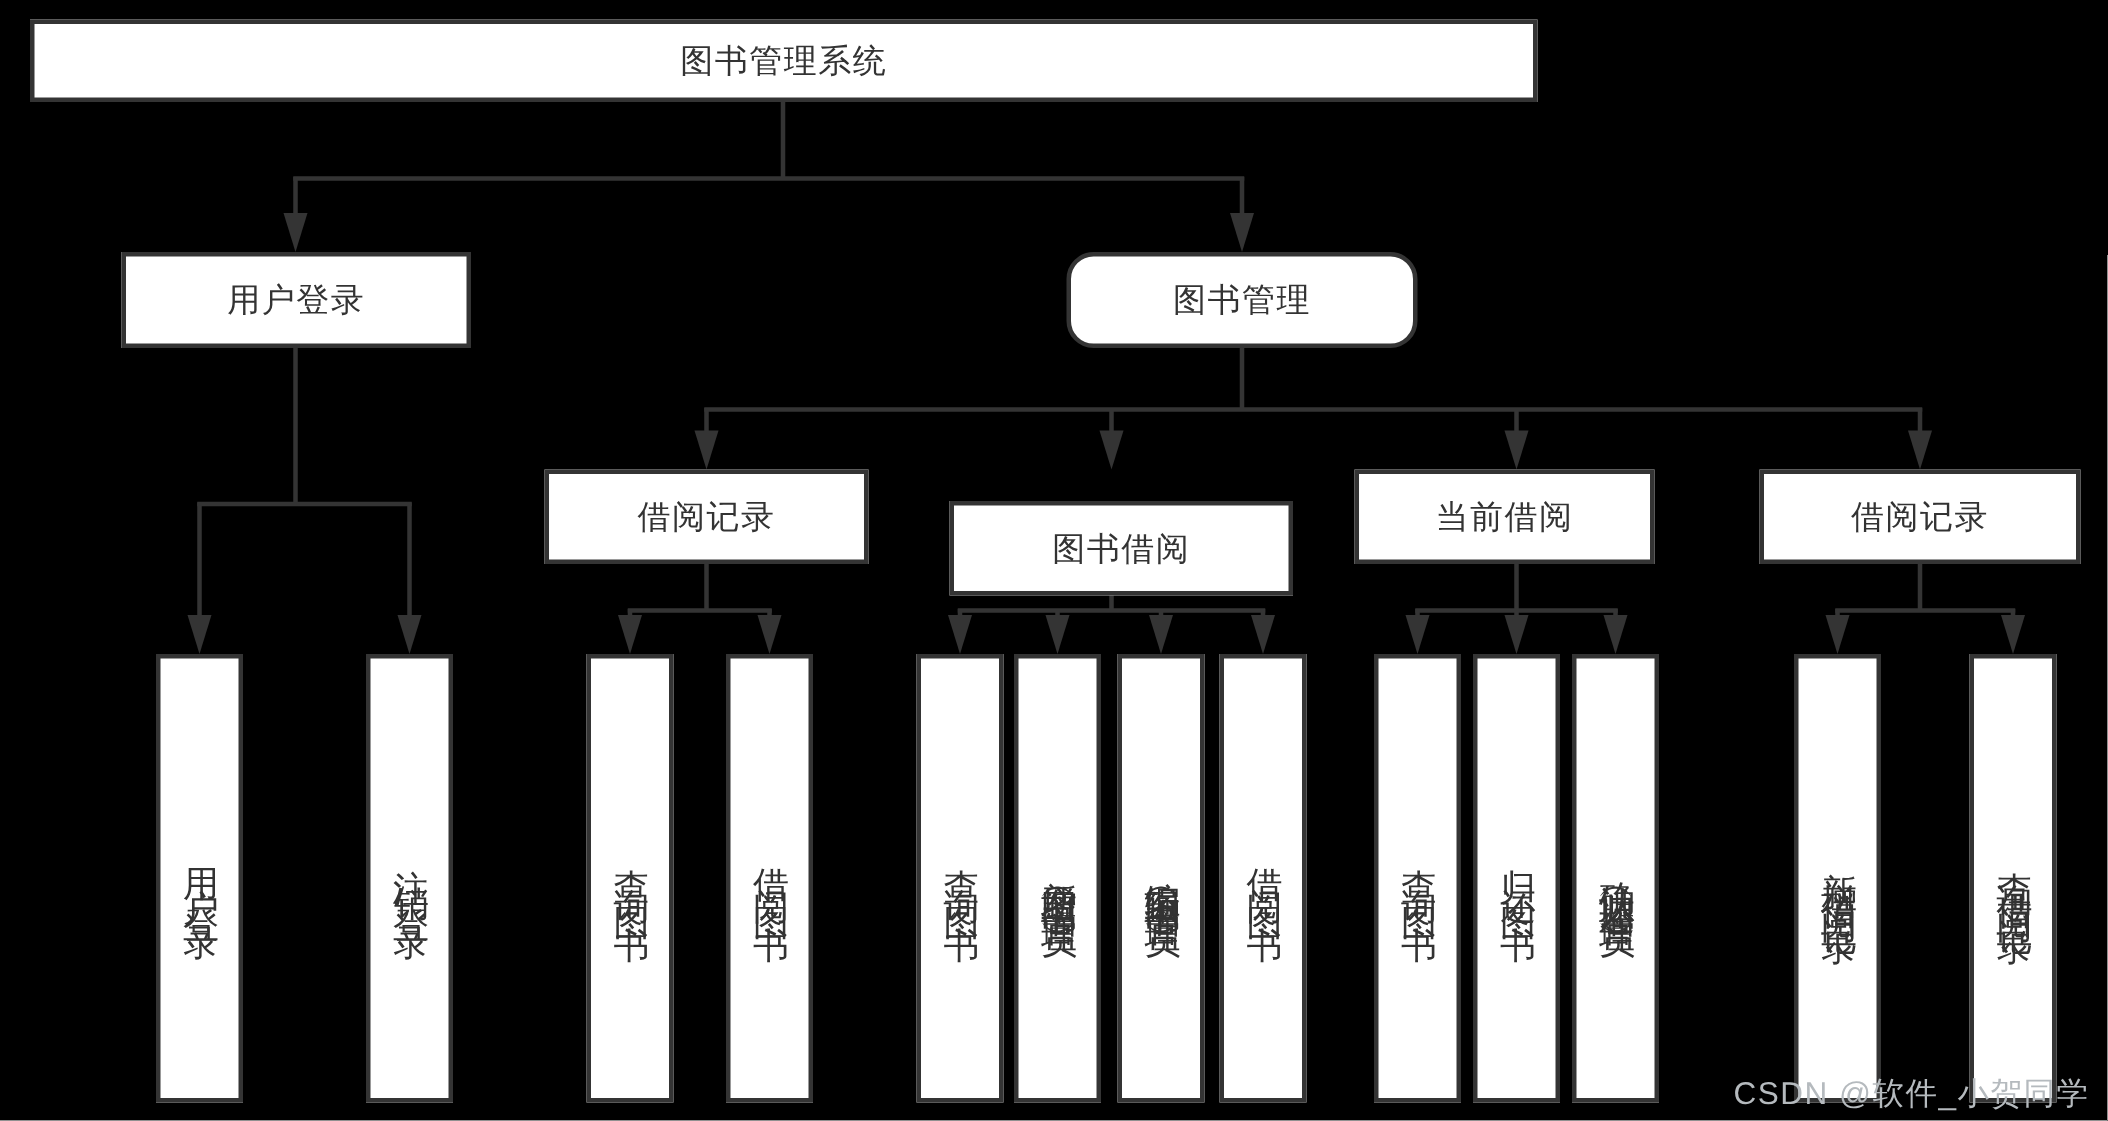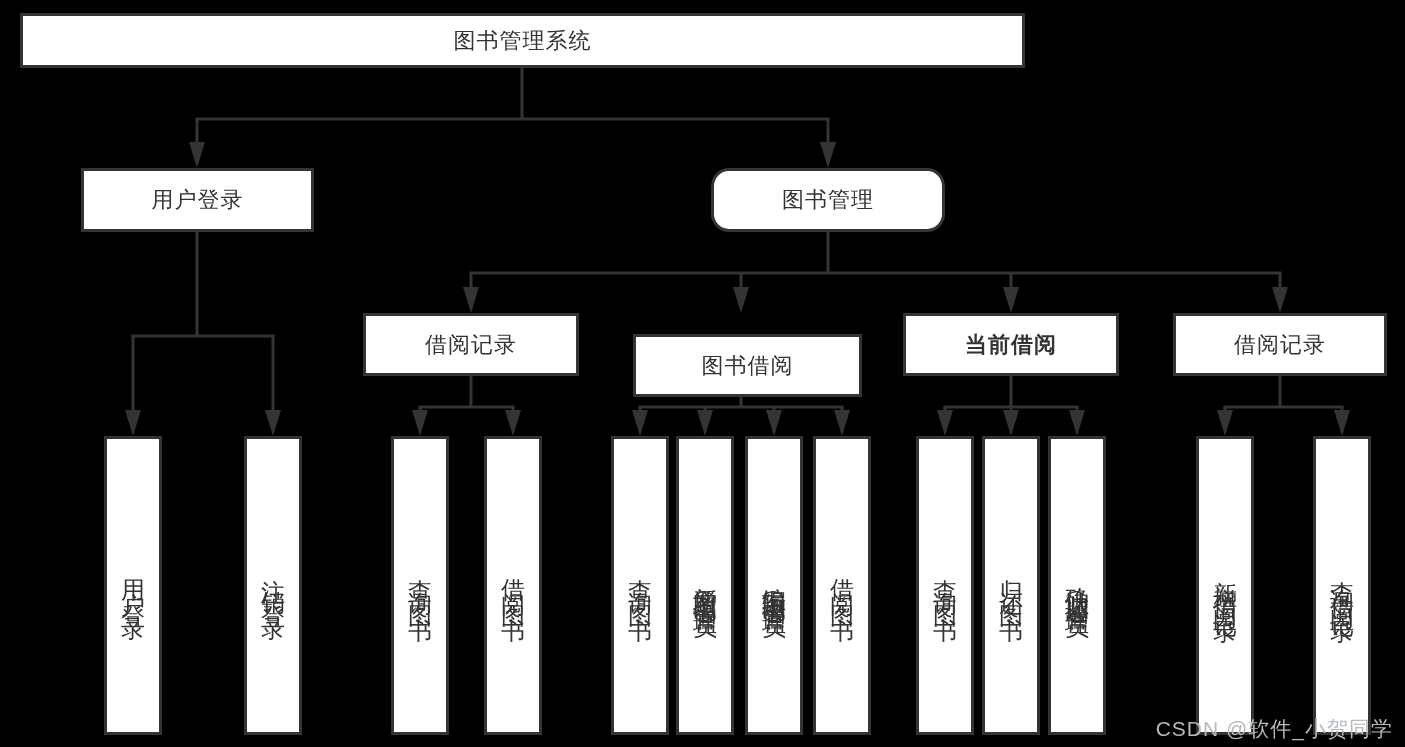--- a/index.html
+++ b/index.html
@@ -30,21 +30,21 @@
   }
   .ls4{letter-spacing:13px;}
   .ls6{letter-spacing:8px;}
   .ls9{letter-spacing:4px;}
   
   #n-root {left:20px;  top:13px;  width:1005px;height:55px;}
   #n-login{left:81px;  top:168px; width:233px; height:64px;}
   #n-mgmt {left:711px; top:168px; width:234px; height:64px;border-radius:18px;}
   #n-rec  {left:363px; top:313px; width:216px; height:63px;}
   #n-bor  {left:633px; top:313px; width:229px; height:63px;margin-top:21px;}
-  #n-cur  {left:903px; top:313px; width:216px; height:63px;font-weight:bold;}
+  #n-cur  {left:903px; top:313px; width:200px; height:63px;}
   #n-hist {left:1173px;top:313px; width:214px; height:63px;}
   .leaf{top:436px;height:299px;width:58px;}
   #l0 {left:104px;} #l1 {left:244px;} #l2 {left:391px;} #l3 {left:484px;}
   #l4 {left:611px;} #l5 {left:676px;} #l6 {left:745px;} #l7 {left:813px;}
   #l8 {left:916px;} #l9 {left:982px;} #l10{left:1048px;}#l11{left:1196px;}
   #l12{left:1313px;}
   #watermark{
     position:absolute;right:12px;bottom:4px;
     color:#b5babe;font-size:21px;letter-spacing:1px;
     z-index:5;white-space:nowrap;margin-left:12px;

